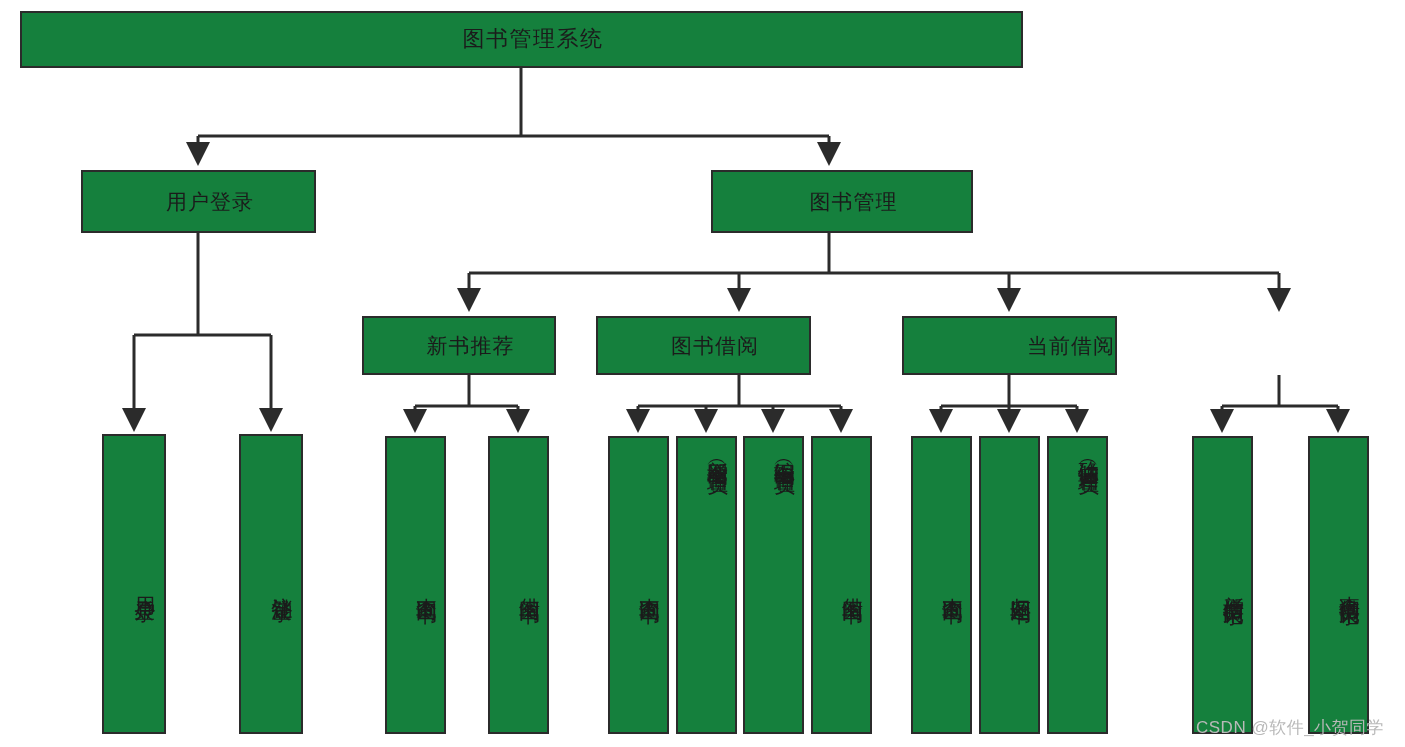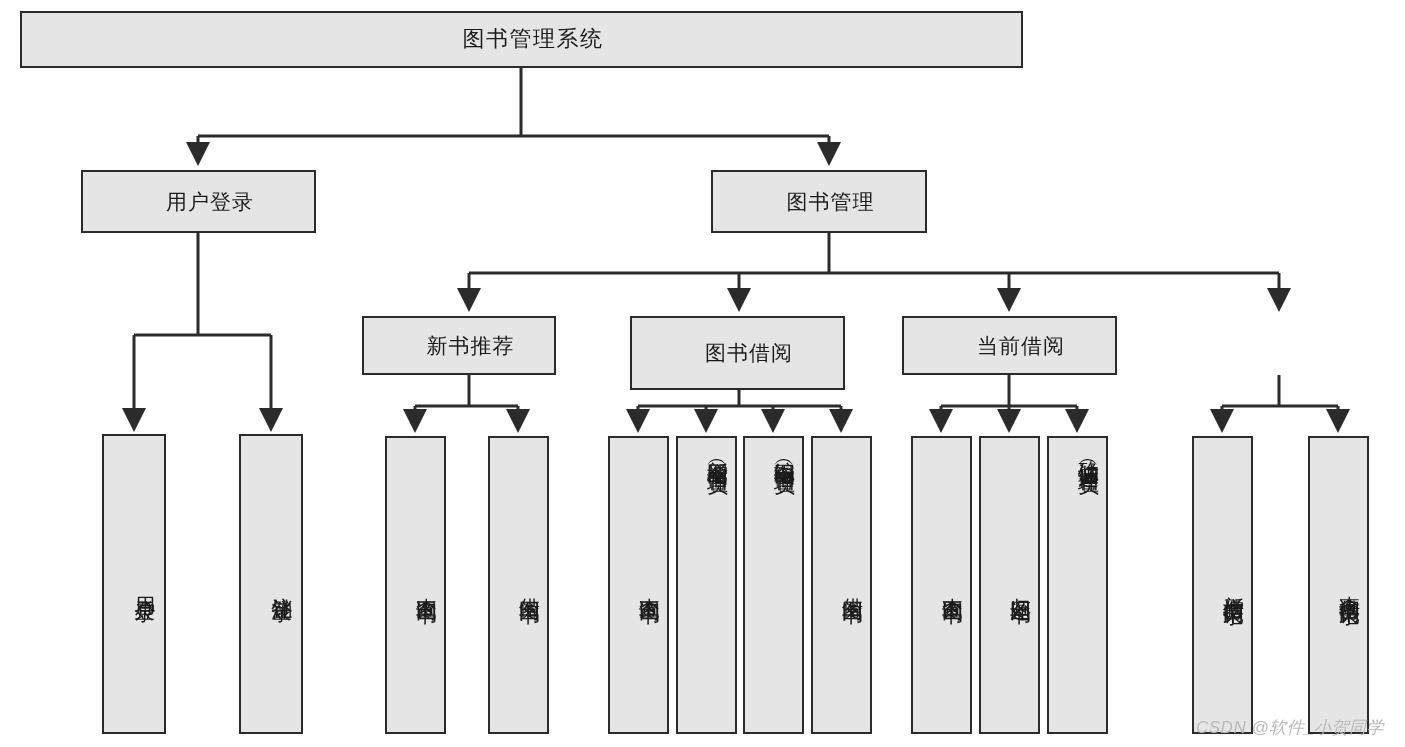--- a/index.html
+++ b/index.html
@@ -22,21 +22,21 @@
     position: absolute;
     left: 0;
     top: 0;
     width: 1405px;
     height: 747px;
     pointer-events: none;
   }
   .node {
     position: absolute;
     box-sizing: border-box;
-    background: #e5e5e5;
+    background: #15803d;
     border: 2.4px solid #2b2b2b;
     display: flex;
     align-items: center;
     justify-content: center;
     color: #1b1b1b;
     z-index: 3;
     padding-left: 23px;
   }
   .node .label {
     display: block;
@@ -70,21 +70,20 @@
     align-items: center;
     padding-top: 0;
   }
   .watermark {
     position: absolute;
     color: #b9b9b9;
     font-size: 17px;
     letter-spacing: 0.5px;
     white-space: nowrap;
     z-index: 5;
-    font-style: italic;
   }
 </style>
 </head>
 <body>
 
 <div id="canvas">
 
   <svg id="wires" viewBox="0 0 1405 747" xmlns="http://www.w3.org/2000/svg">
     <defs>
       <marker id="arrow" viewBox="0 0 12 12" refX="10" refY="6" markerWidth="8" markerHeight="8" orient="auto-start-reverse">
@@ -135,31 +134,31 @@
     </g>
   </svg>
 
   <div class="node h root" style="left:20px; top:11px; width:1003px; height:57px;">
     <span class="label">图书管理系统</span>
   </div>
 
   <div class="node h" style="left:81px; top:170px; width:235px; height:63px;">
     <span class="label">用户登录</span>
   </div>
-  <div class="node h" style="left:711px; top:170px; width:216px; height:63px;">
+  <div class="node h" style="left:711px; top:170px; width:262px; height:63px;">
     <span class="label">图书管理</span>
   </div>
 
   <div class="node h" style="left:362px; top:316px; width:194px; height:59px;">
     <span class="label">新书推荐</span>
   </div>
-  <div class="node h" style="left:630px; top:316px; width:215px; height:74px;">
+  <div class="node h" style="left:596px; top:316px; width:215px; height:59px;">
     <span class="label">图书借阅</span>
   </div>
-  <div class="node h" style="left:902px; top:316px; width:215px; height:59px;">
+  <div class="node h" style="left:902px; top:316px; width:215px; height:59px;justify-content:flex-end;">
     <span class="label">当前借阅</span>
   </div>
 
   <div class="node v mid" style="left:102px; top:434px; width:64px; height:300px;">
     <span class="label">用户登录</span>
   </div>
   <div class="node v mid" style="left:239px; top:434px; width:64px; height:300px;">
     <span class="label">注销登录</span>
   </div>
 

